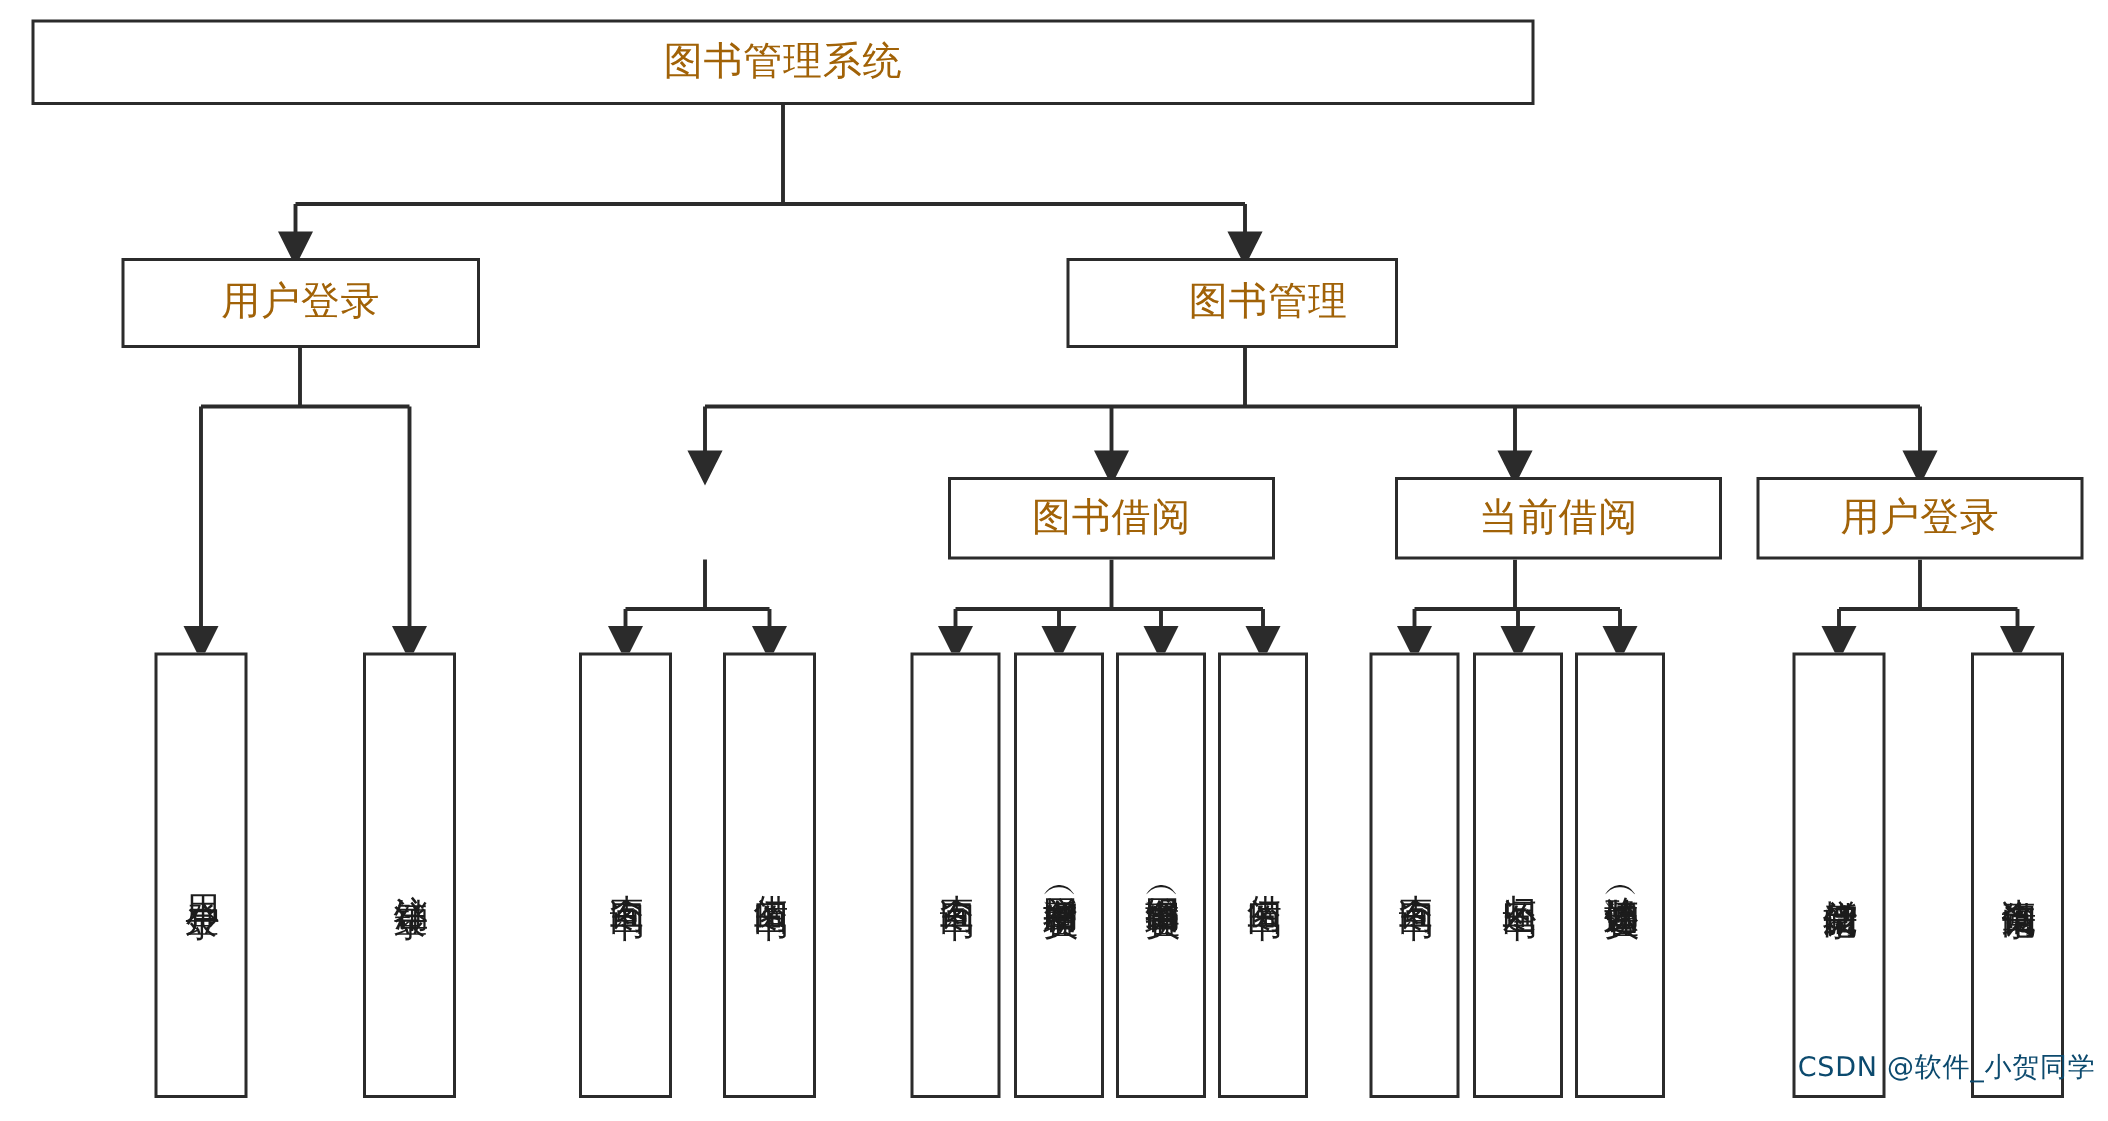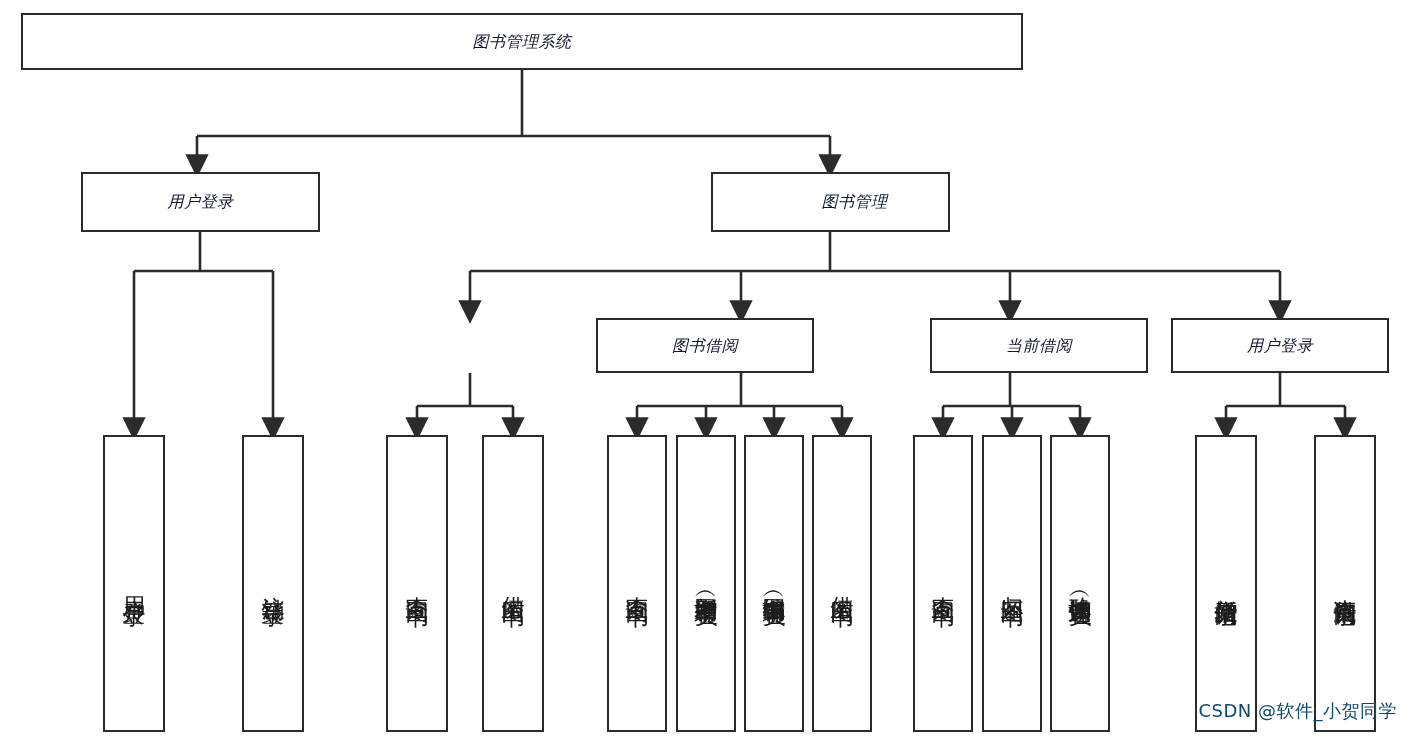--- a/index.html
+++ b/index.html
@@ -27,26 +27,25 @@
   .node-box {
     position: absolute;
     box-sizing: border-box;
     background: #ffffff;
     border: 2px solid #2b2b2b;
     display: flex;
     align-items: center;
     justify-content: center;
   }
   .node-label-h {
-    font-size: 16px;
-    color: #0f172a;
+    font-size: 26px;
+    color: #a16207;
     line-height: 1.2;
     white-space: nowrap;
     letter-spacing: 0.5px;
-    font-style: italic;
   }
   .node-box.vertical {
     align-items: center;
     justify-content: center;
   }
   .node-label-v {
     font-size: 23px;
     color: #1c1c1c;
     writing-mode: vertical-rl;
     text-orientation: upright;
@@ -122,25 +121,25 @@
     </g>
   </svg>
 
   <div class="node-box" style="left:21px; top:13px; width:1002px; height:57px;">
     <span class="node-label-h">图书管理系统</span>
   </div>
 
   <div class="node-box" style="left:81px; top:172px; width:239px; height:60px;">
     <span class="node-label-h">用户登录</span>
   </div>
-  <div class="node-box" style="left:711px; top:172px; width:239px; height:60px;padding-left:48px;">
+  <div class="node-box" style="left:711px; top:172px; width:221px; height:60px;padding-left:48px;">
     <span class="node-label-h">图书管理</span>
   </div>
 
-  <div class="node-box" style="left:596px; top:318px; width:218px; height:55px;">
+  <div class="node-box" style="left:632px; top:318px; width:218px; height:55px;">
     <span class="node-label-h">图书借阅</span>
   </div>
   <div class="node-box" style="left:901px; top:318px; width:218px; height:55px;margin-left:29px;">
     <span class="node-label-h">当前借阅</span>
   </div>
   <div class="node-box" style="left:1171px; top:318px; width:218px; height:55px;">
     <span class="node-label-h">用户登录</span>
   </div>
 
   <div class="node-box vertical" style="left:103px; top:435px; width:62px; height:297px;">

